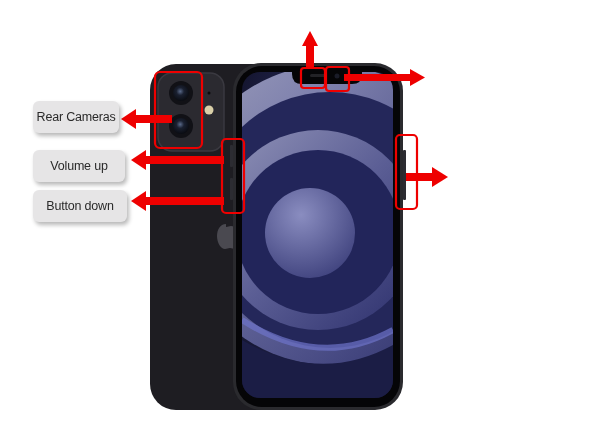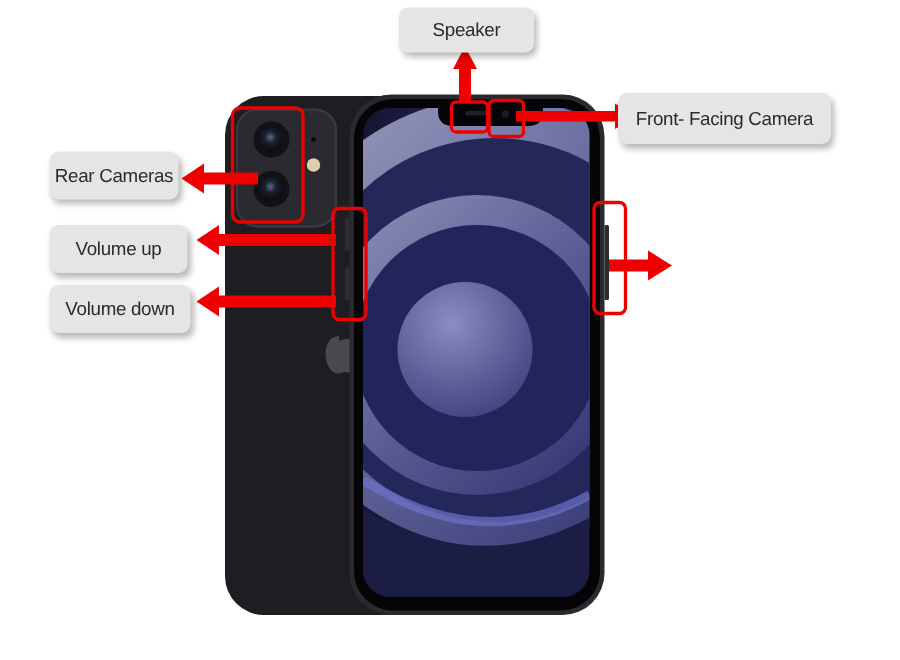--- a/index.html
+++ b/index.html
@@ -126,19 +126,17 @@
       <polygon points="146,191 146,211 131,201" fill="#ee0000"></polygon>
     </g>
 
     <rect x="396" y="135" width="21" height="74" rx="4" fill="none" stroke="#ee0000" stroke-width="2.2"></rect>
     <g>
       <rect x="406" y="173" width="28" height="8" fill="#ee0000"></rect>
       <polygon points="432,167 432,187 448,177" fill="#ee0000"></polygon>
     </g>
   </svg>
 
-  <div class="label" style="left:266px; top:5px; width:90px; height:30px;">Speaker</div>
-  <div class="label" style="left:412px; top:62px; width:142px; height:34px;">Front- Facing Camera</div>
   <div class="label" style="left:33px; top:101px; width:86px; height:32px;">Rear Cameras</div>
   <div class="label" style="left:33px; top:150px; width:92px; height:32px;">Volume up</div>
-  <div class="label" style="left:33px; top:190px; width:94px; height:32px;">Volume down</div>
+  <div class="label" style="left:33px; top:190px; width:94px; height:32px;">Button down</div>
 
 </div>
 
 </body></html>

